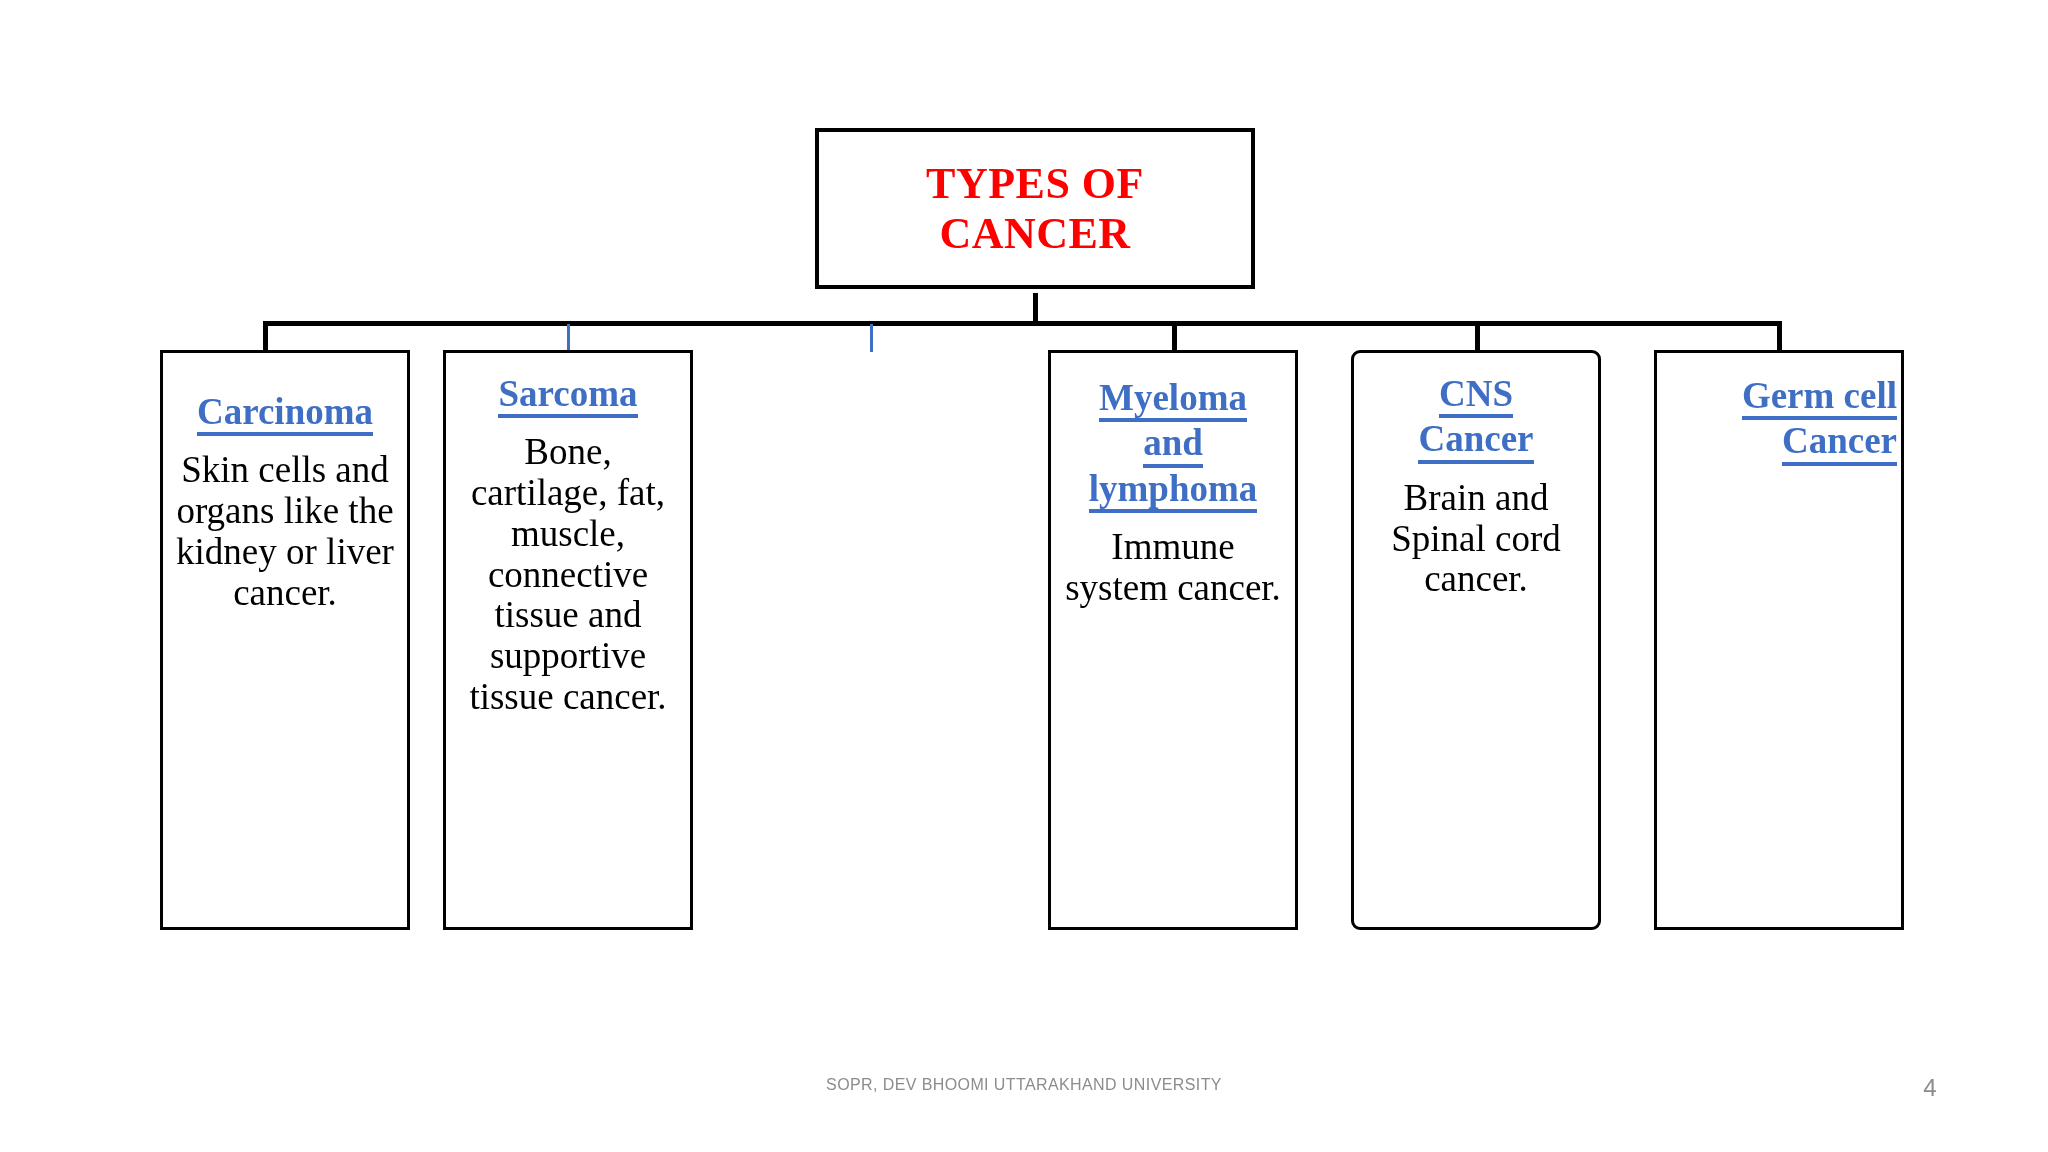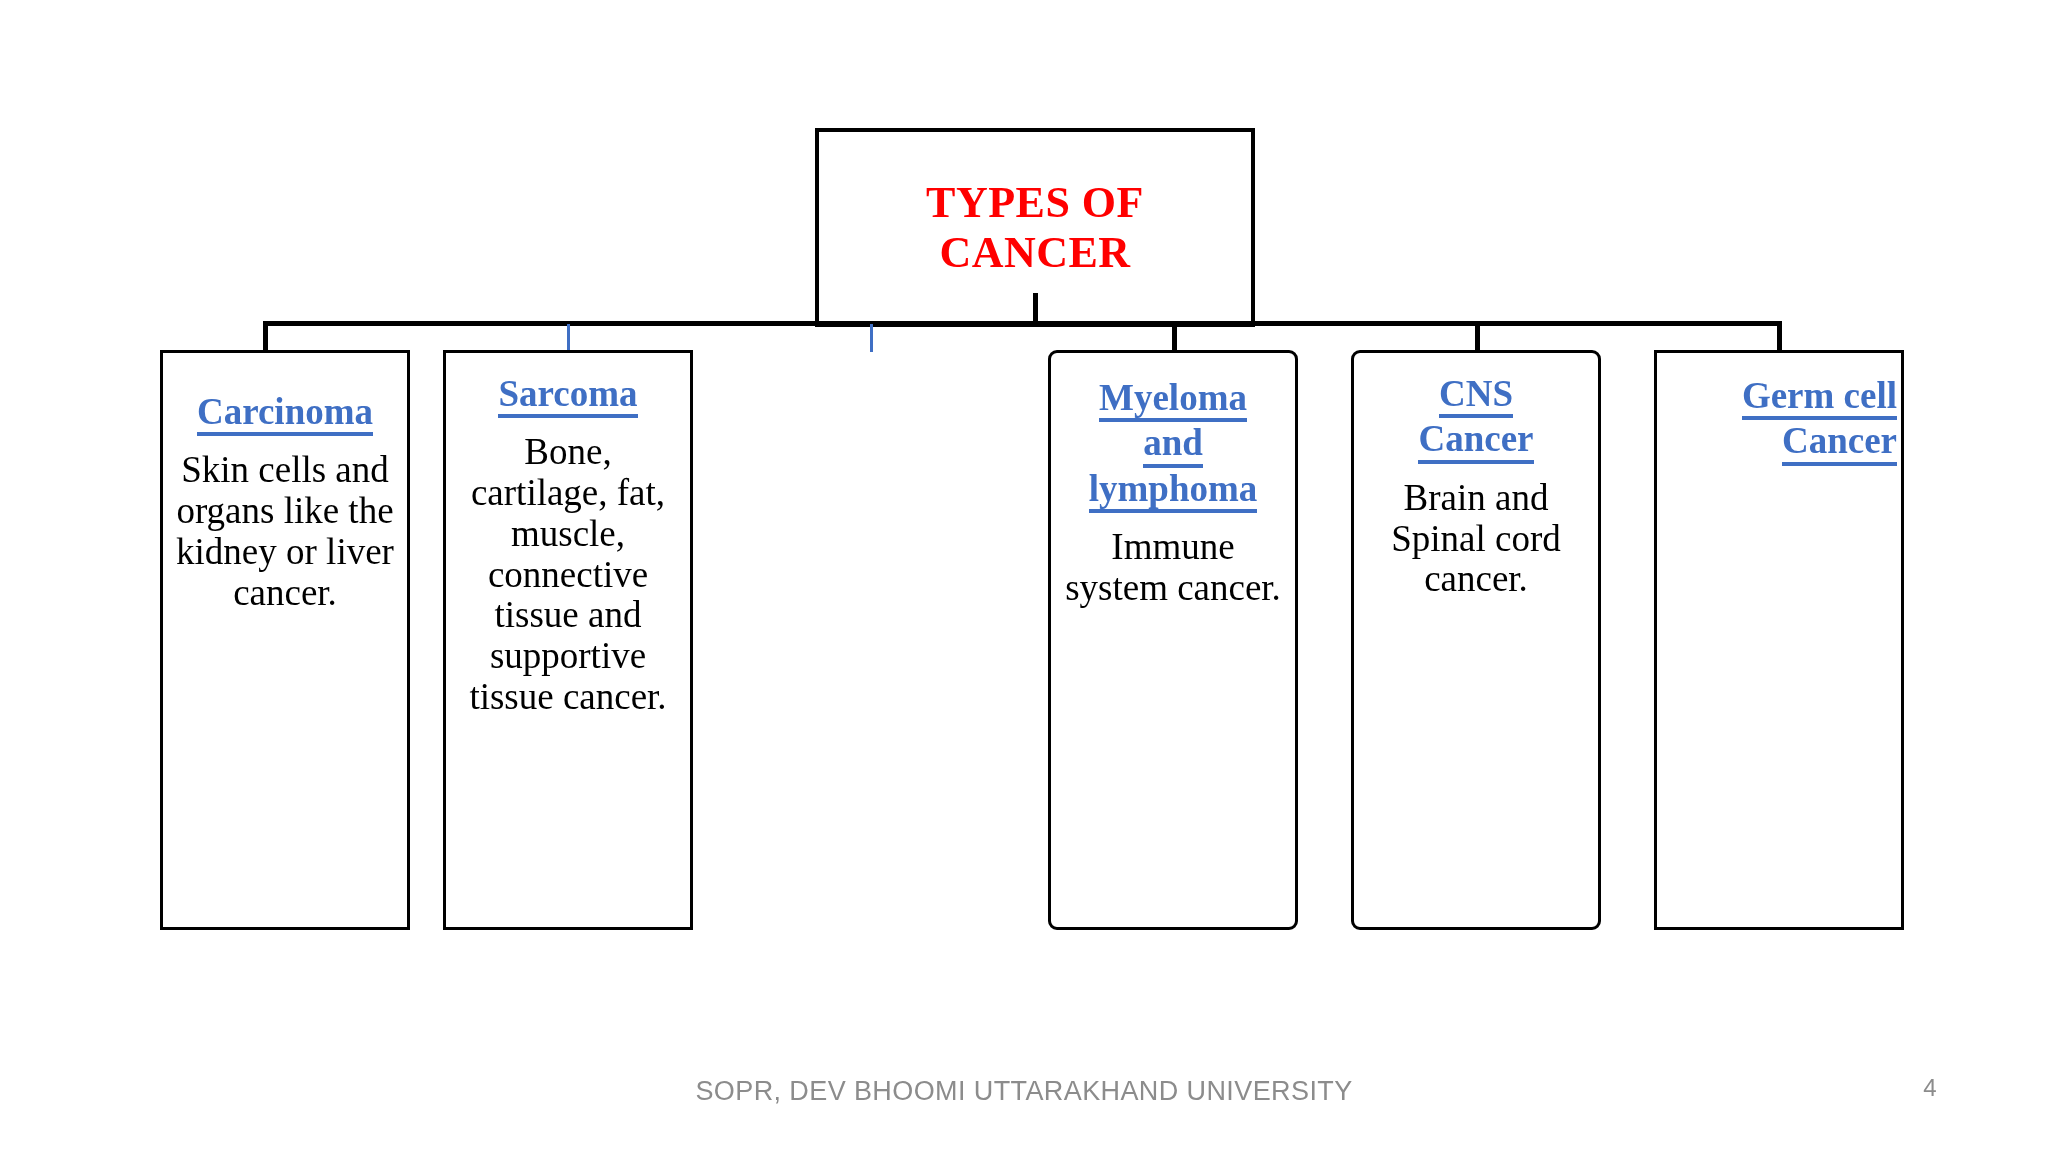--- a/index.html
+++ b/index.html
@@ -20,21 +20,21 @@
     inset: 0;
     background: #ffffff;
   }
 
   
   .root-box {
     position: absolute;
     left: 815px;
     top: 128px;
     width: 440px;
-    height: 199px;
+    height: 161px;
     border: 4px solid #000000;
     background: #ffffff;
     box-sizing: border-box;
     display: flex;
     align-items: center;
     justify-content: center;
   }
   .root-title {
     color: #FF0000;
     font-family: "Liberation Serif", "DejaVu Serif", serif;
@@ -108,34 +108,34 @@
     font-size: 37px;
     line-height: 1.10;
     margin-top: 14px;
     padding: 0 2px;
   }
 
   
   .pad-top-0 { padding-top: 38px; }
   .pad-top-1 { padding-top: 20px; }
   .pad-top-2 { padding-top: 2px; }
-  .pad-top-3 { padding-top: 24px; border-radius: 9px; }
+  .pad-top-3 { padding-top: 24px; }
   .pad-top-4 { padding-top: 20px; }
   .pad-top-5 { padding-top: 22px; text-align: right; }
 
   
   .footer-text {
     position: absolute;
     left: 0;
     right: 0;
     top: 1076px;
     text-align: center;
     color: #8C8C8C;
     font-family: "Liberation Sans", "DejaVu Sans", sans-serif;
-    font-size: 27px;
+    font-size: 16px;
     letter-spacing: 0.4px;
   }
   .page-number {
     position: absolute;
     left: 1900px;
     top: 1074px;
     width: 60px;
     text-align: center;
     color: #8C8C8C;
     font-family: "Liberation Sans", "DejaVu Sans", sans-serif;

